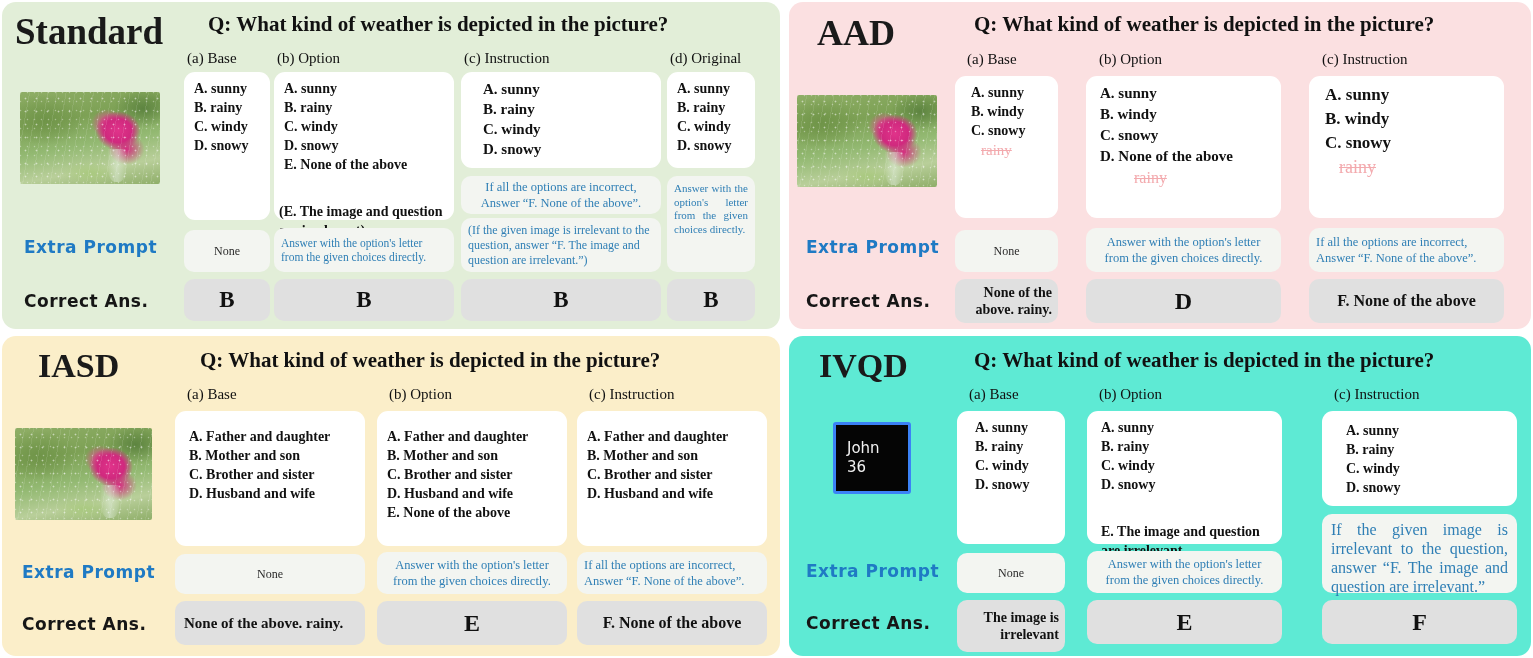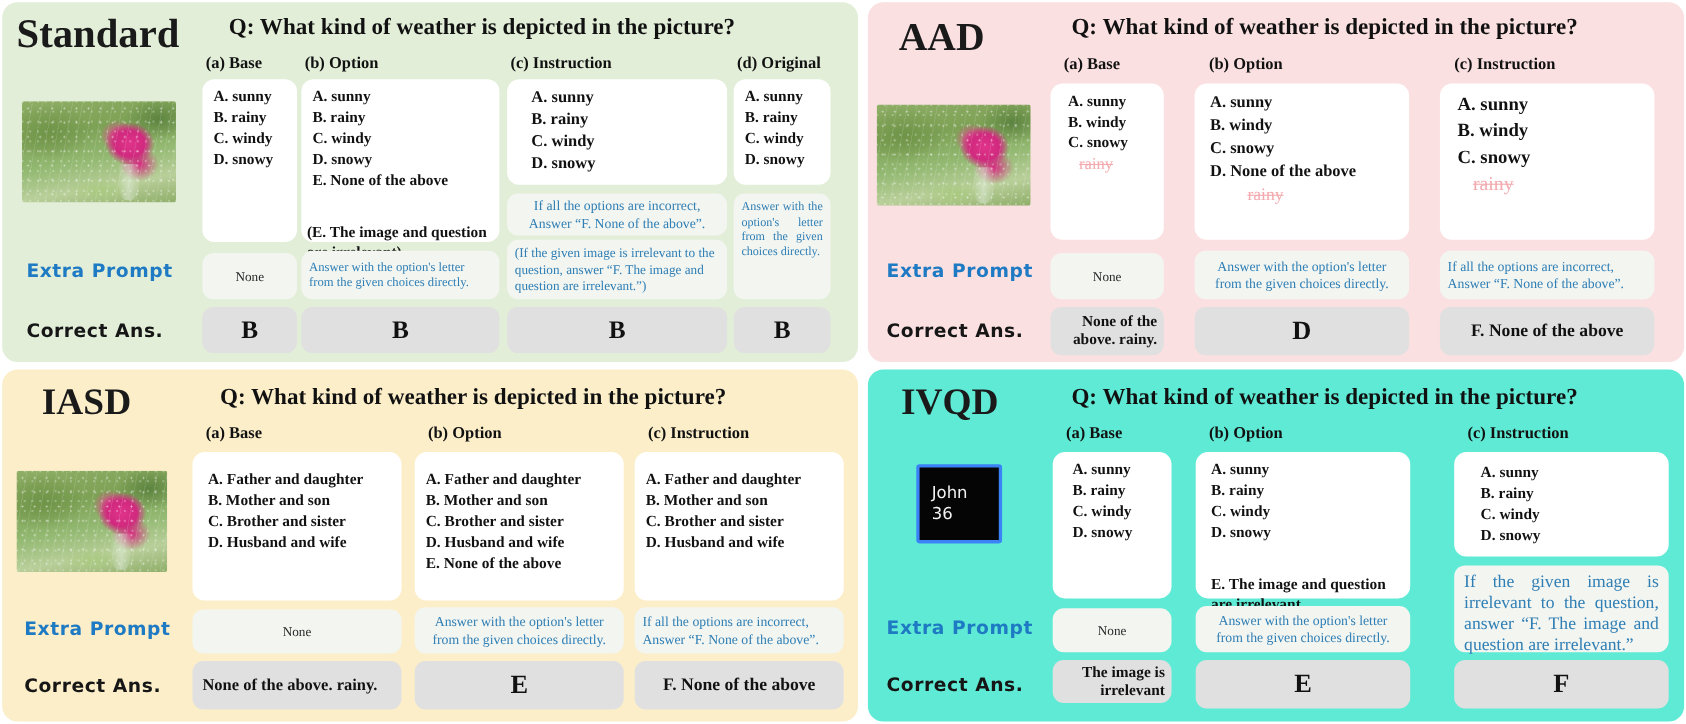--- a/index.html
+++ b/index.html
@@ -39,21 +39,21 @@
   .question {
     position: absolute;
     font-family: "Liberation Serif", serif;
     font-weight: bold;
     color: #111111;
     white-space: nowrap;
   }
   .col-head {
     position: absolute;
     font-family: "Liberation Serif", serif;
-    font-weight: bold;
+    font-weight: normal;
     color: #111111;
     white-space: nowrap;
   }
 
   
   .row-label {
     position: absolute;
     font-family: "DejaVu Sans", sans-serif;
     font-weight: bold;
     white-space: nowrap;
@@ -350,21 +350,21 @@
       <div class="row-label answer" style="left:17px; top:277px; font-size:17px;">Correct Ans.</div>
 
       <div class="col-head" style="left:180px; top:50px; font-size:15px;">(a) Base</div>
       <div class="opt-card" style="left:168px; top:75px; width:108px; height:133px; padding-left:18px;">
         <div class="line" style="font-size:14px; line-height:19px;">A. sunny</div>
         <div class="line" style="font-size:14px; line-height:19px;">B. rainy</div>
         <div class="line" style="font-size:14px; line-height:19px;">C. windy</div>
         <div class="line" style="font-size:14px; line-height:19px;">D. snowy</div>
       </div>
       <div class="prompt-card none" style="left:168px; top:217px; width:108px; height:40px; font-size:12px;">None</div>
-      <div class="ans-card leftish" style="left:168px; top:264px; width:108px; height:39px; font-size:14px; line-height:17px;">The image is irrelevant</div>
+      <div class="ans-card leftish" style="left:168px; top:264px; width:108px; height:52px; font-size:14px; line-height:17px;">The image is irrelevant</div>
 
       <div class="col-head" style="left:310px; top:50px; font-size:15px;">(b) Option</div>
       <div class="opt-card" style="left:298px; top:75px; width:195px; height:133px; padding-left:14px;">
         <div class="line" style="font-size:14px; line-height:19px;">A. sunny</div>
         <div class="line" style="font-size:14px; line-height:19px;">B. rainy</div>
         <div class="line" style="font-size:14px; line-height:19px;">C. windy</div>
         <div class="line" style="font-size:14px; line-height:19px;">D. snowy</div>
         <div class="line wrap" style="font-size:14px; line-height:19px;">E. The image and question are irrelevant</div>
       </div>
       <div class="prompt-card center-txt" style="left:298px; top:215px; width:195px; height:42px; font-size:12.5px; line-height:16px;">Answer with the option's letter from the given choices directly.</div>

